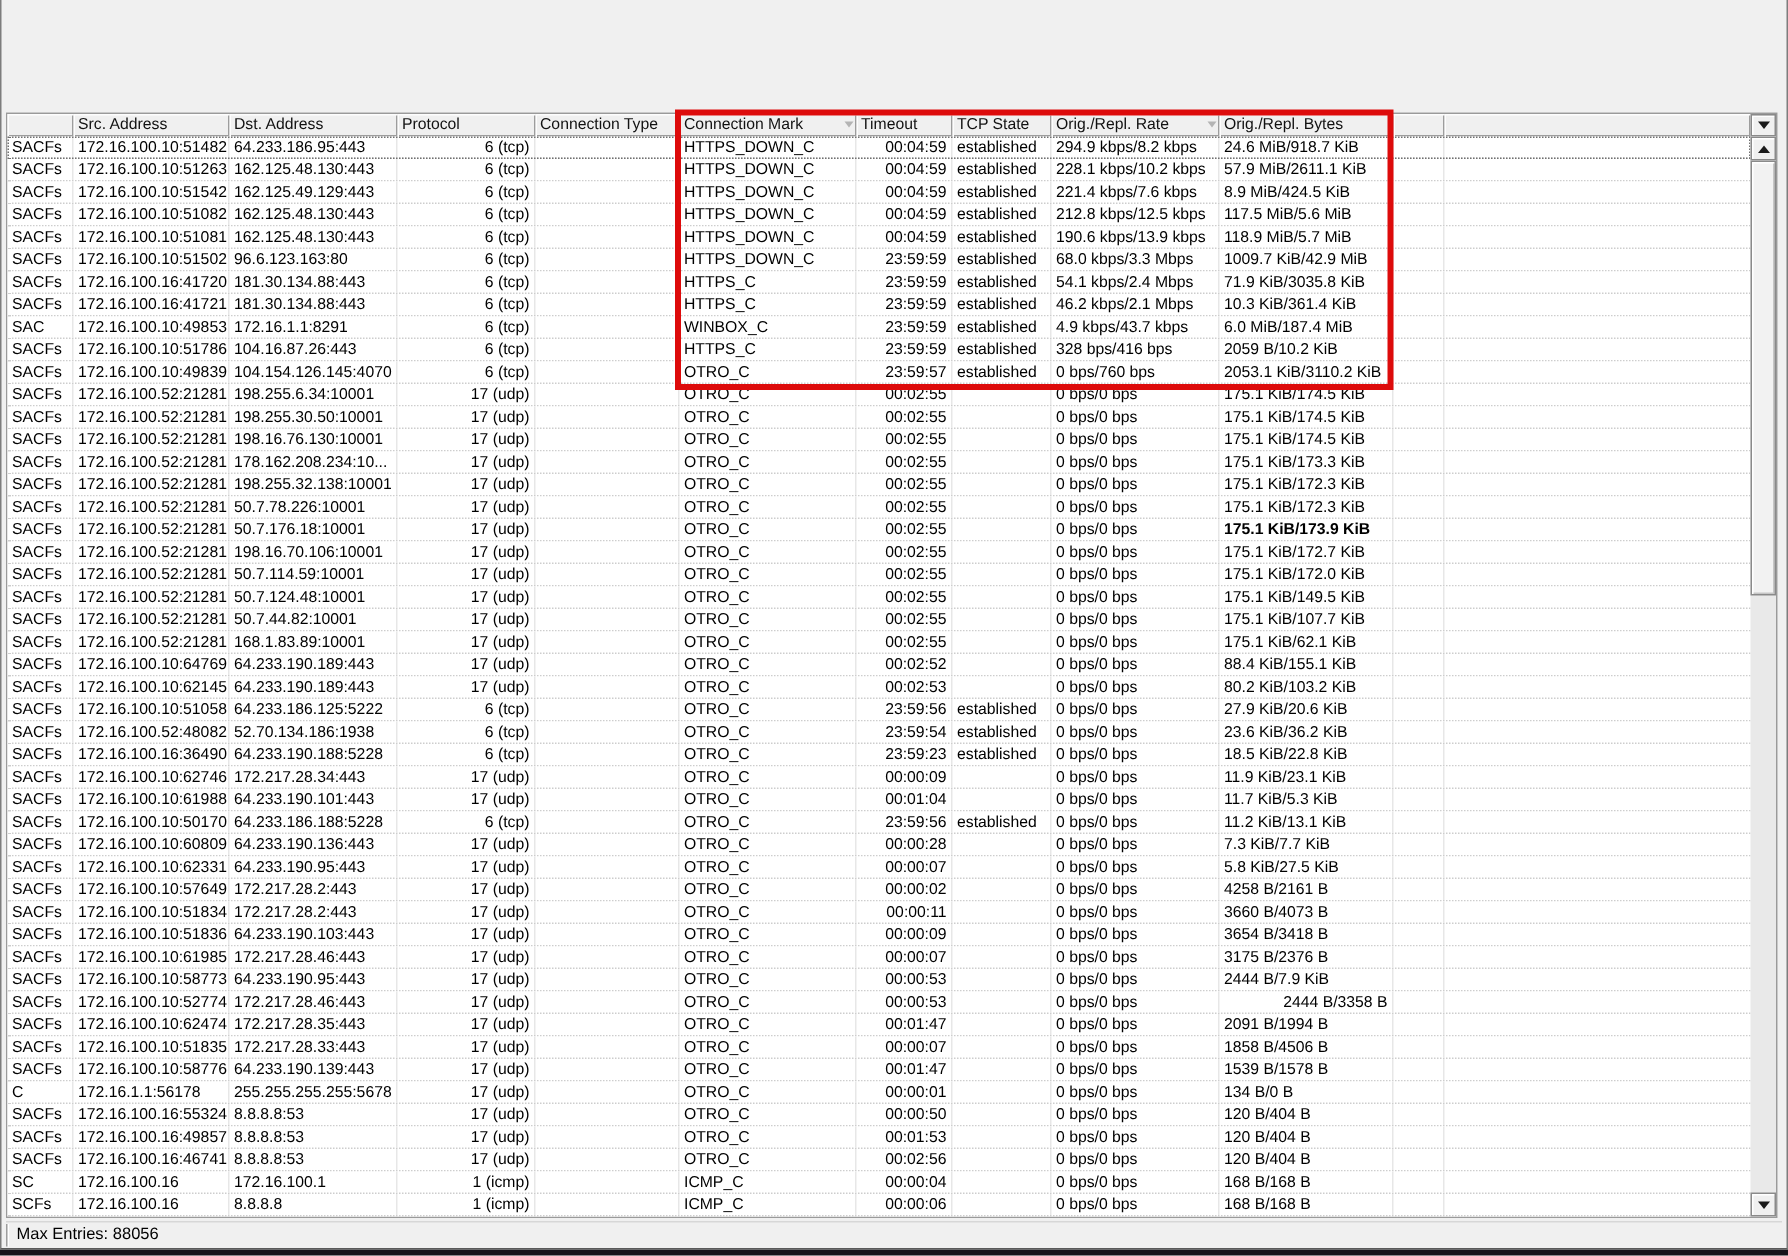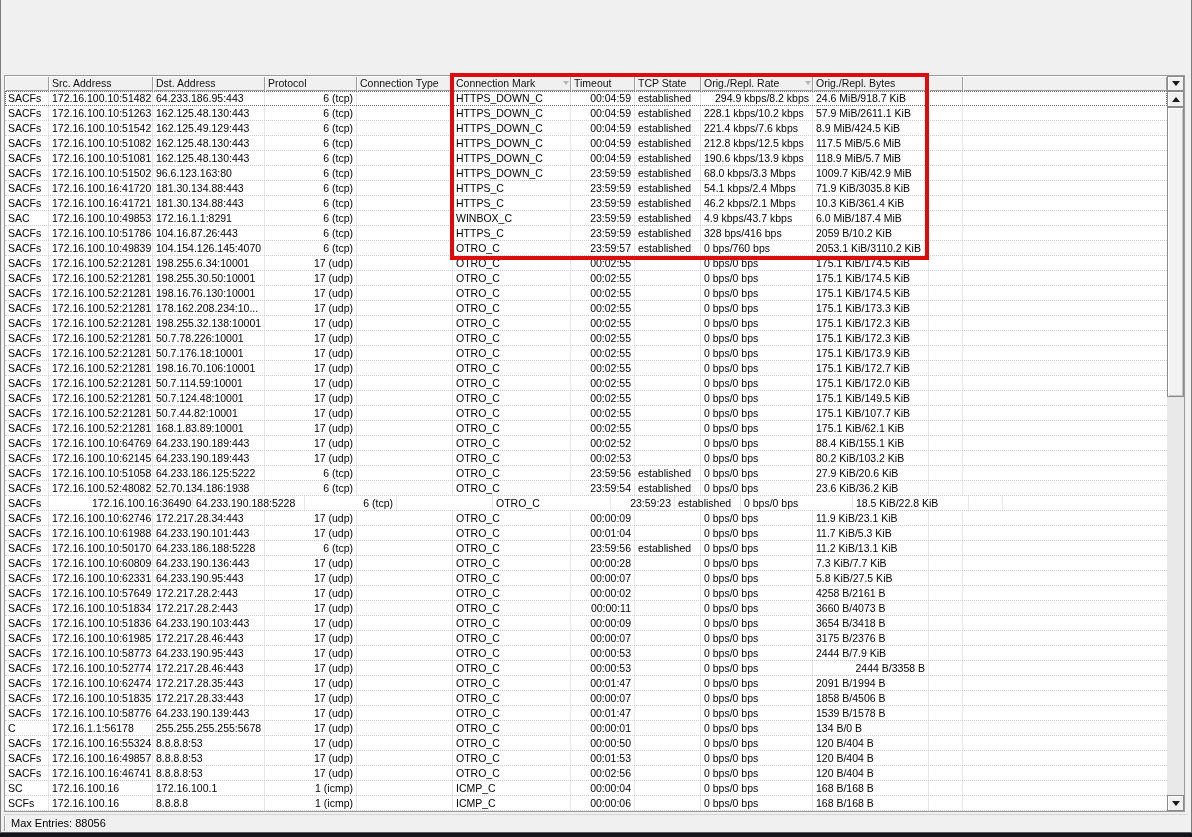--- a/index.html
+++ b/index.html
@@ -168,21 +168,21 @@
     <div class="table-body">
         <div class="trow focused">
           <div class="tcell" style="width: 44px;">SACFs</div>
           <div class="tcell" style="width: 104px;">172.16.100.10:51482</div>
           <div class="tcell" style="width: 112px;">64.233.186.95:443</div>
           <div class="tcell a-r" style="width: 92px;">6 (tcp)</div>
           <div class="tcell" style="width: 96px;"></div>
           <div class="tcell" style="width: 118px;">HTTPS_DOWN_C</div>
           <div class="tcell a-r" style="width: 64px;">00:04:59</div>
           <div class="tcell" style="width: 66px;">established</div>
-          <div class="tcell" style="width: 112px; text-align: right;">294.9 kbps/8.2 kbps</div>
+          <div class="tcell" style="width: 112px;">294.9 kbps/8.2 kbps</div>
           <div class="tcell" style="width: 116px;">24.6 MiB/918.7 KiB</div>
           <div class="tcell" style="width: 34px;"></div>
           <div class="tcell fill"></div>
         </div>
         <div class="trow">
           <div class="tcell" style="width: 44px;">SACFs</div>
           <div class="tcell" style="width: 104px;">172.16.100.10:51263</div>
           <div class="tcell" style="width: 112px;">162.125.48.130:443</div>
           <div class="tcell a-r" style="width: 92px;">6 (tcp)</div>
           <div class="tcell" style="width: 96px;"></div>
@@ -407,21 +407,21 @@
         <div class="trow">
           <div class="tcell" style="width: 44px;">SACFs</div>
           <div class="tcell" style="width: 104px;">172.16.100.52:21281</div>
           <div class="tcell" style="width: 112px;">50.7.176.18:10001</div>
           <div class="tcell a-r" style="width: 92px;">17 (udp)</div>
           <div class="tcell" style="width: 96px;"></div>
           <div class="tcell" style="width: 118px;">OTRO_C</div>
           <div class="tcell a-r" style="width: 64px;">00:02:55</div>
           <div class="tcell" style="width: 66px;"></div>
           <div class="tcell" style="width: 112px;">0 bps/0 bps</div>
-          <div class="tcell" style="width: 116px;">175.1 KiB/173.9 KiB</div>
+          <div class="tcell" style="width: 116px; font-weight: bold;">175.1 KiB/173.9 KiB</div>
           <div class="tcell" style="width: 34px;"></div>
           <div class="tcell fill"></div>
         </div>
         <div class="trow">
           <div class="tcell" style="width: 44px;">SACFs</div>
           <div class="tcell" style="width: 104px;">172.16.100.52:21281</div>
           <div class="tcell" style="width: 112px;">198.16.70.106:10001</div>
           <div class="tcell a-r" style="width: 92px;">17 (udp)</div>
           <div class="tcell" style="width: 96px;"></div>
           <div class="tcell" style="width: 118px;">OTRO_C</div>
@@ -539,21 +539,21 @@
           <div class="tcell" style="width: 118px;">OTRO_C</div>
           <div class="tcell a-r" style="width: 64px;">23:59:54</div>
           <div class="tcell" style="width: 66px;">established</div>
           <div class="tcell" style="width: 112px;">0 bps/0 bps</div>
           <div class="tcell" style="width: 116px;">23.6 KiB/36.2 KiB</div>
           <div class="tcell" style="width: 34px;"></div>
           <div class="tcell fill"></div>
         </div>
         <div class="trow">
           <div class="tcell" style="width: 44px;">SACFs</div>
-          <div class="tcell" style="width: 104px; margin-left: 40px;">172.16.100.16:36490</div>
+          <div class="tcell" style="width: 104px;">172.16.100.16:36490</div>
           <div class="tcell" style="width: 112px;">64.233.190.188:5228</div>
           <div class="tcell a-r" style="width: 92px;">6 (tcp)</div>
           <div class="tcell" style="width: 96px;"></div>
           <div class="tcell" style="width: 118px;">OTRO_C</div>
           <div class="tcell a-r" style="width: 64px;">23:59:23</div>
           <div class="tcell" style="width: 66px;">established</div>
           <div class="tcell" style="width: 112px;">0 bps/0 bps</div>
           <div class="tcell" style="width: 116px;">18.5 KiB/22.8 KiB</div>
           <div class="tcell" style="width: 34px;"></div>
           <div class="tcell fill"></div>

